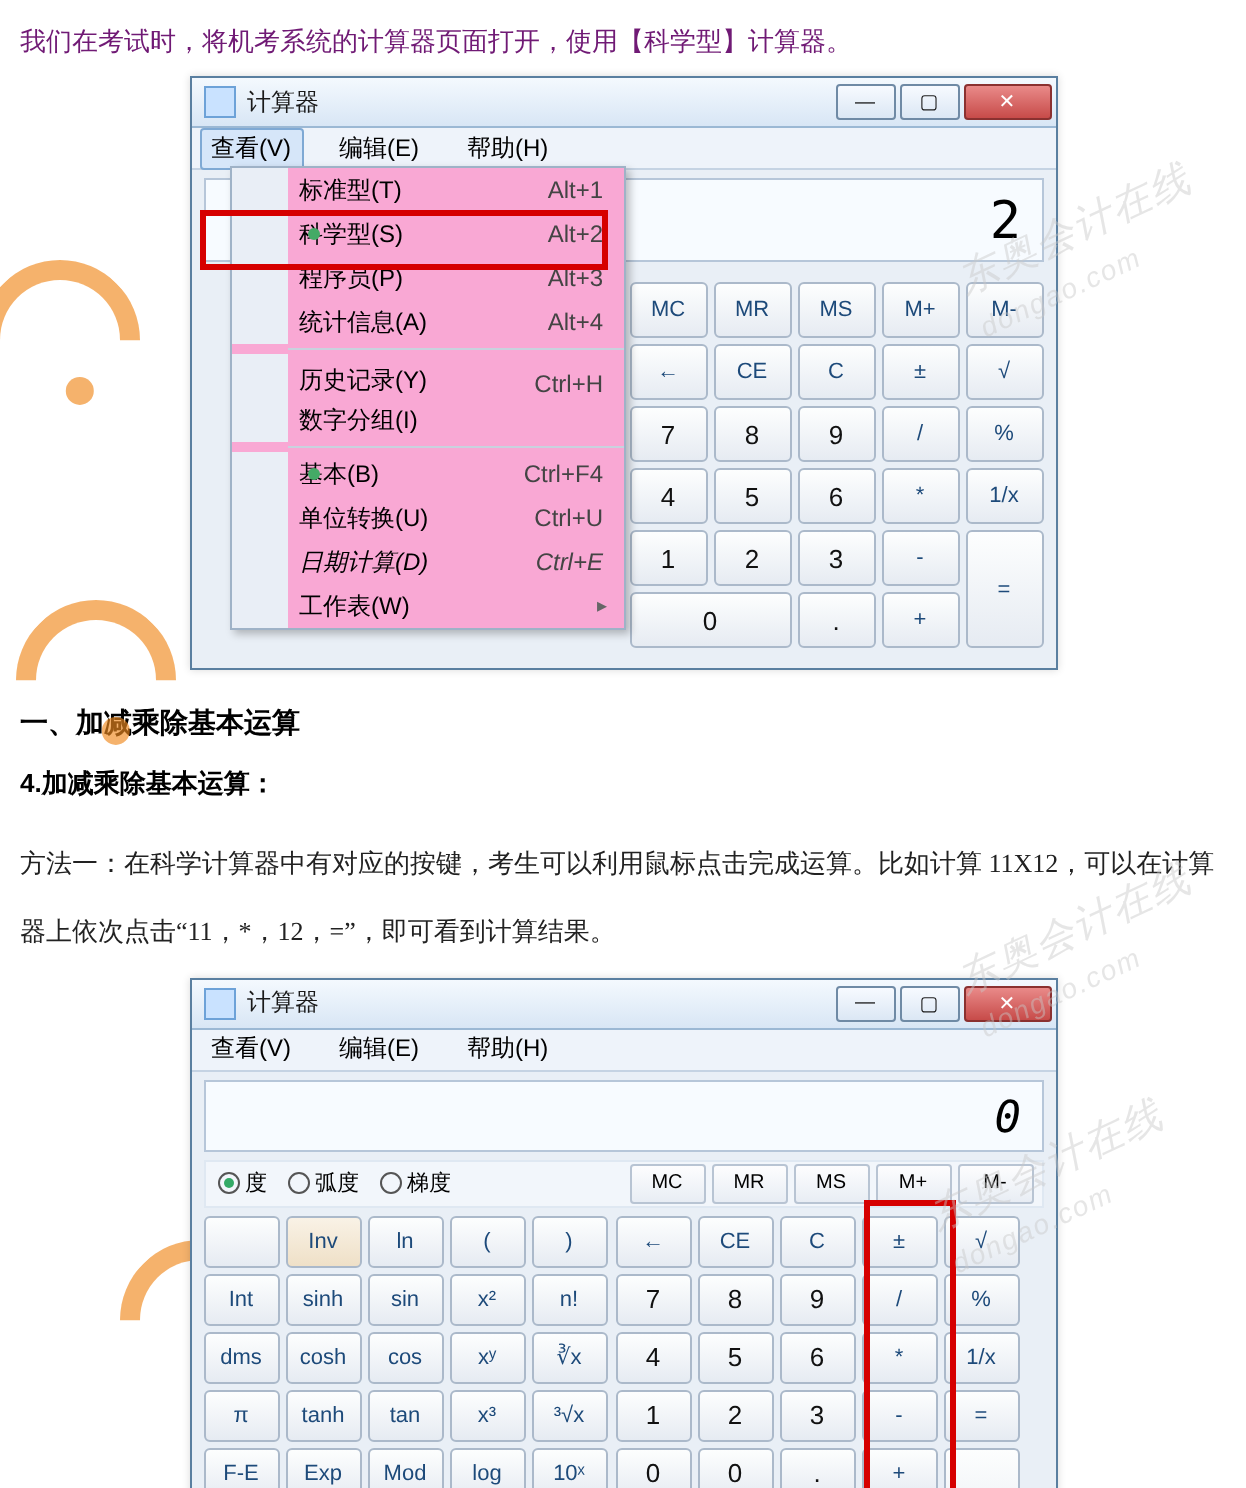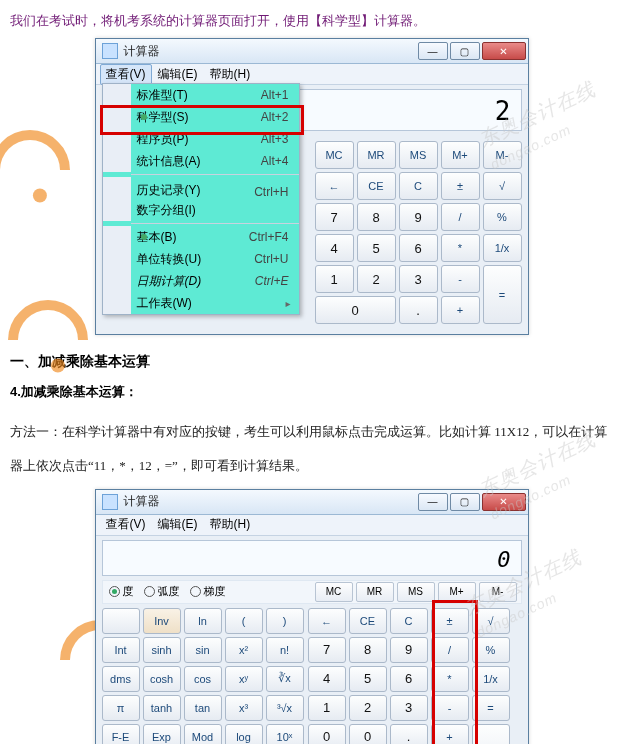--- a/index.html
+++ b/index.html
@@ -42,20 +42,21 @@
   .win-btn {
     width: 28px; height: 16px; margin-right: 2px;
     border: 1px solid #6f8aa5; background: linear-gradient(#f7faff,#dbe7f4);
     border-radius: 2px; font-size: 10px; display: flex; align-items: center; justify-content: center;
   }
   .win-close { width: 42px; background: linear-gradient(#e98a89,#c74b49); color: #fff; border-color: #8a3130; }
 
   .menubar {
     height: 20px; background: #eef3fa; border-bottom: 1px solid #c5d3e3;
     display: flex; align-items: center; font-size: 12px; padding-left: 4px;
+    gap: 12px;
   }
   .menubar .menu-item { padding: 2px 6px; }
   .menubar .menu-open { background: #d6e6f9; border: 1px solid #7fa9d4; border-radius: 2px; padding: 1px 5px; }
 
   .display {
     margin: 4px 6px;
     height: 42px;
     background: #f7fbff;
     border: 1px solid #b6c6d9;
     text-align: right;
@@ -96,23 +97,23 @@
   .kbtn.num { color: #111; font-size: 13px; }
   .kbtn.op { color: #1d4a7a; }
   .kbtn.tall { grid-row: span 2; }
   .kbtn.wide { grid-column: span 2; }
   .kbtn.inv { background: linear-gradient(#f9f2e6,#efe0c7); }
   .kbtn.faded { color:#9aa4b0; }
 
   
   .dropdown {
     position: absolute;
-    top: 44px; left: 6px;
+    top: 44px; left: 19px;
     width: 196px;
-    background: #5eead4;
+    background: #f9a8d4;
     border: 1px solid #9fb2c7;
     box-shadow: 2px 2px 4px rgba(0,0,0,.25);
     font-size: 12px;
     z-index: 5;
   }
   .dropdown .dd-item {
     display: flex; align-items: center;
     height: 22px;
     border-left: 28px solid #e9eef6;
     padding-left: 6px;

